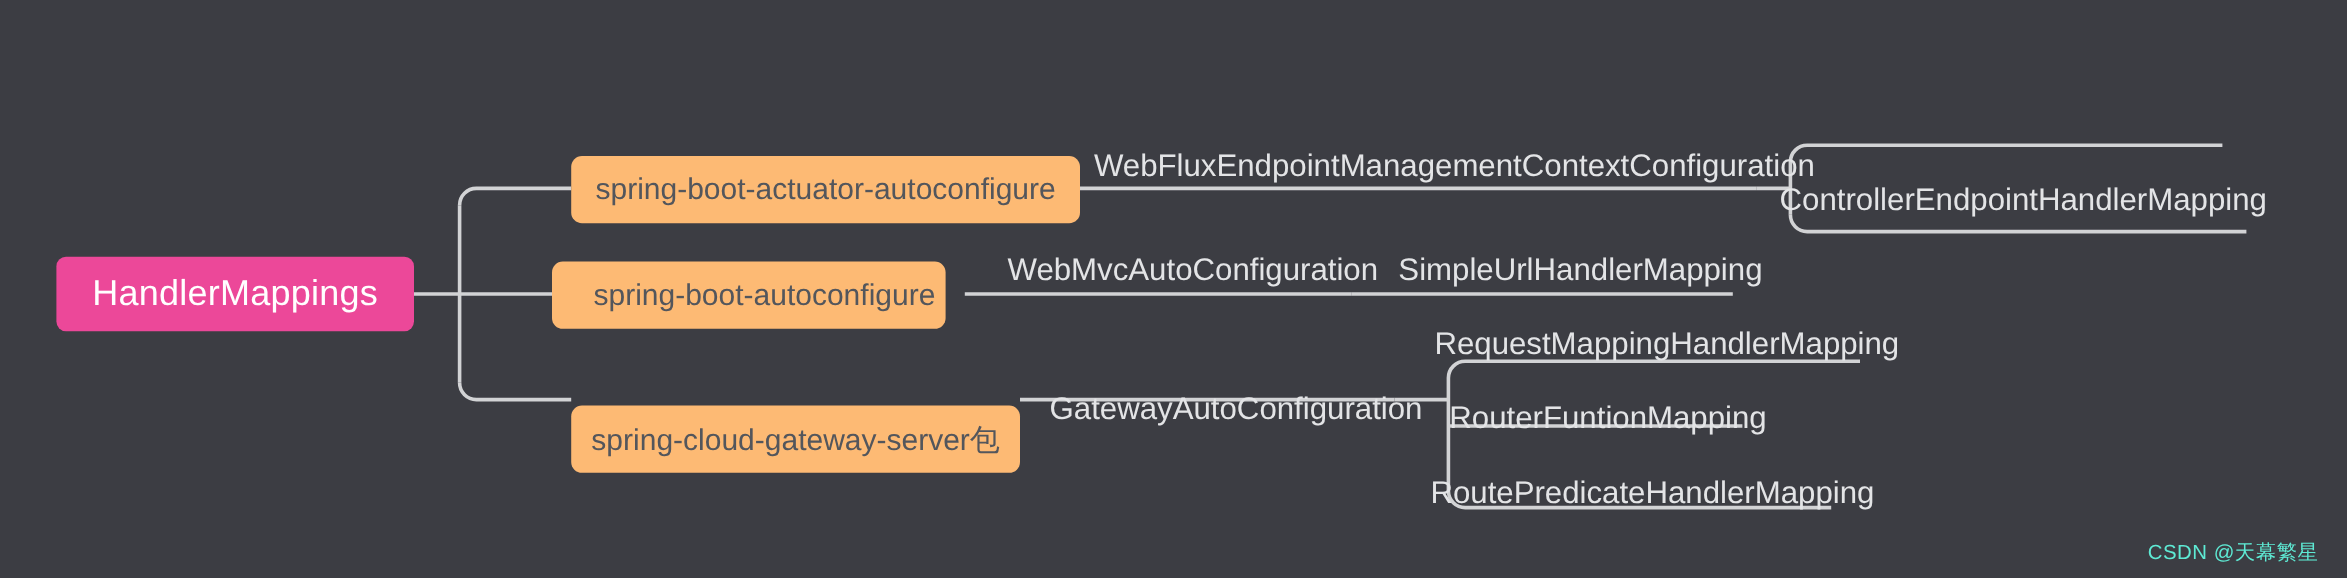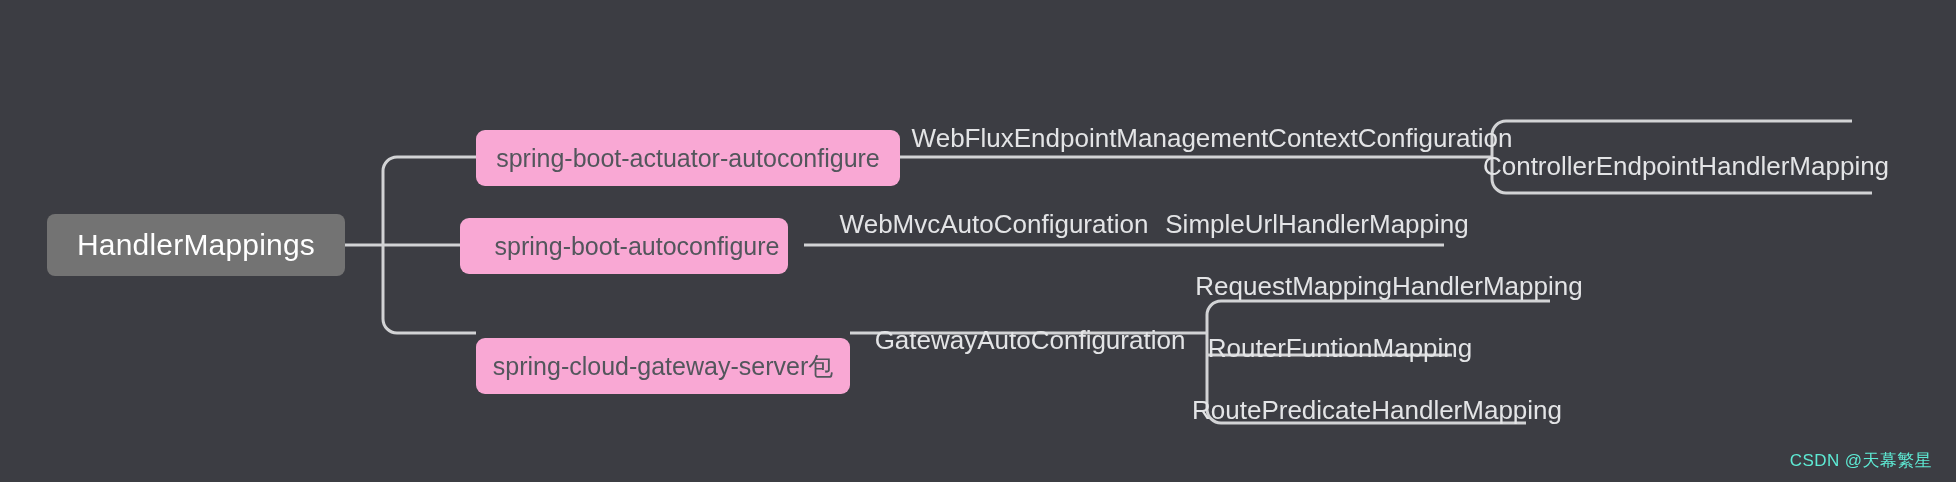--- a/index.html
+++ b/index.html
@@ -33,31 +33,31 @@
     align-items: center;
     white-space: nowrap;
   }
 
   
   .node-root {
     left: 47px;
     top: 214px;
     width: 298px;
     height: 62px;
-    background: #737373;
+    background: #ec4899;
     border-radius: 8px;
     color: #ffffff;
     font-size: 30px;
     justify-content: center;
     letter-spacing: 0.2px;
   }
 
   
   .node-box {
-    background: #f9a8d4;
+    background: #fdba74;
     border-radius: 9px;
     color: #53565c;
     font-size: 25px;
     padding: 0 22px;
     height: 56px;
     justify-content: center;
   }
   .box-1 { left: 476px; top: 130px;  width: 424px; }
   .box-2 { left: 460px; top: 218px;  width: 328px; padding-left: 48px; }
   .box-3 { left: 476px; top: 338px;  width: 374px; }

